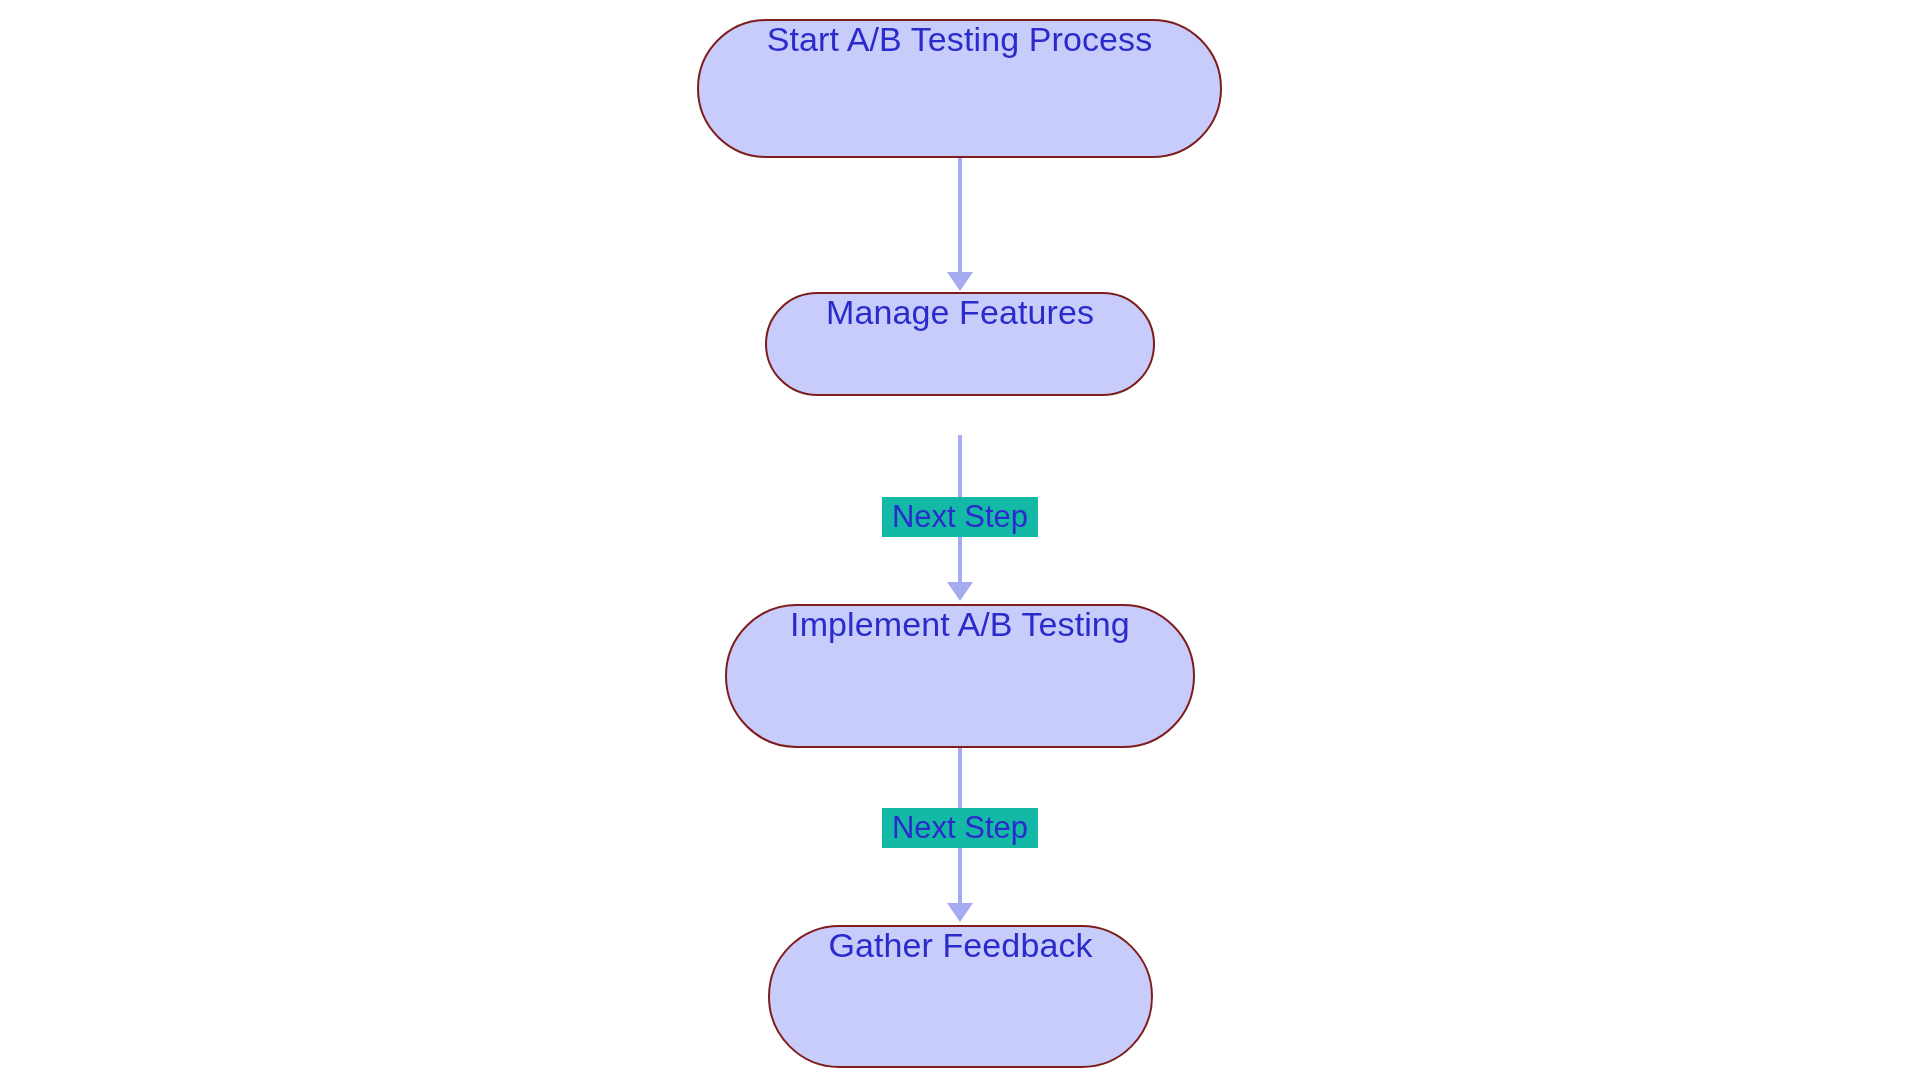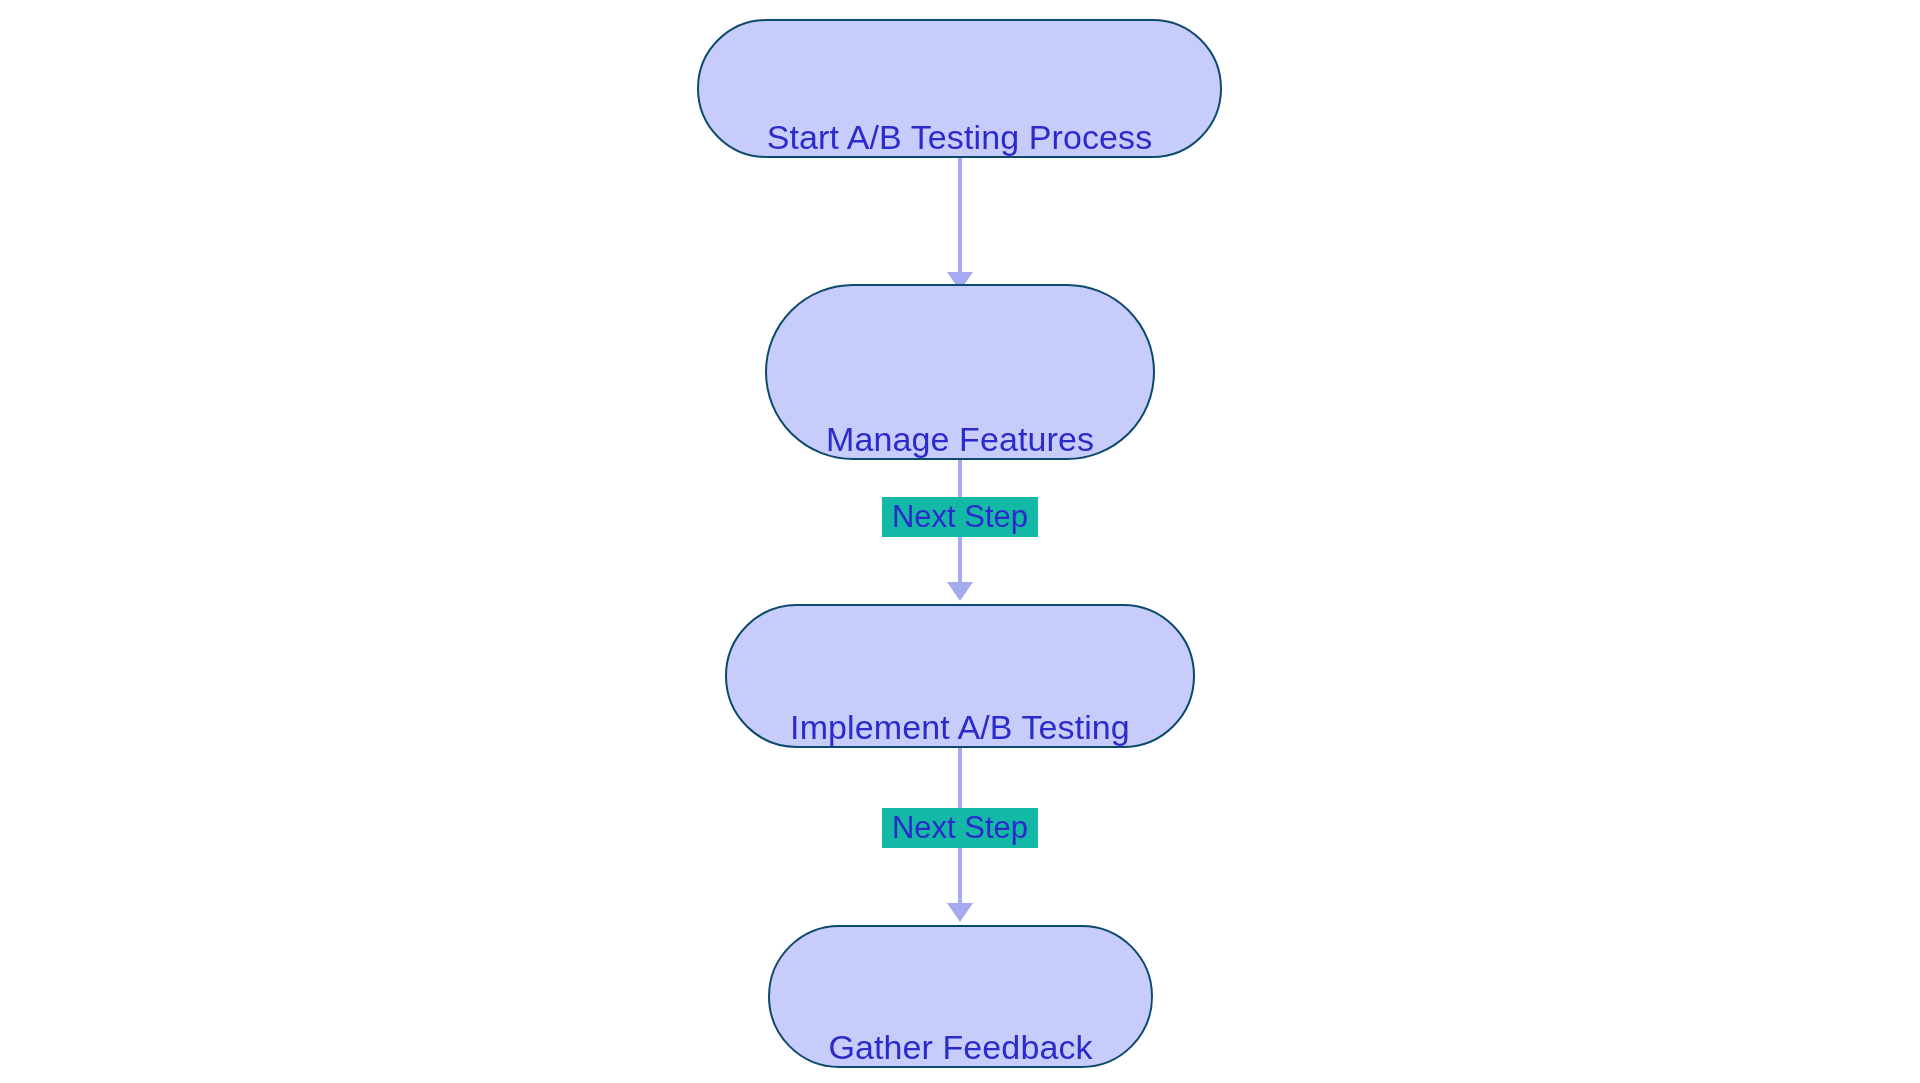--- a/index.html
+++ b/index.html
@@ -18,40 +18,40 @@
     height: 1083px;
     background: #ffffff;
     overflow: hidden;
   }
 
   
   .node {
     position: absolute;
     box-sizing: border-box;
     display: flex;
-    align-items: flex-end;
+    align-items: flex-start;
     justify-content: center;
     background: #c8ccfa;
-    border: 2px solid #0c4a6e;
+    border: 2px solid #7f1d1d;
     border-radius: 999px;
     z-index: 2;
   }
   .node-label {
     color: #2b2bcc;
     font-size: 34px;
     font-weight: 400;
     letter-spacing: 0.1px;
     line-height: 1.1;
     white-space: nowrap;
     text-align: center;
   }
 
   
   #node-start   { left: 697px; top: 19px;   width: 525px; height: 139px; }
-  #node-manage  { left: 765px; top: 284px;  width: 390px; height: 176px; }
+  #node-manage  { left: 765px; top: 292px;  width: 390px; height: 104px; }
   #node-impl    { left: 725px; top: 604px;  width: 470px; height: 144px; }
   #node-gather  { left: 768px; top: 925px;  width: 385px; height: 143px; }
 
   
   .edge {
     position: absolute;
     z-index: 1;
   }
   .edge-line {
     position: absolute;

